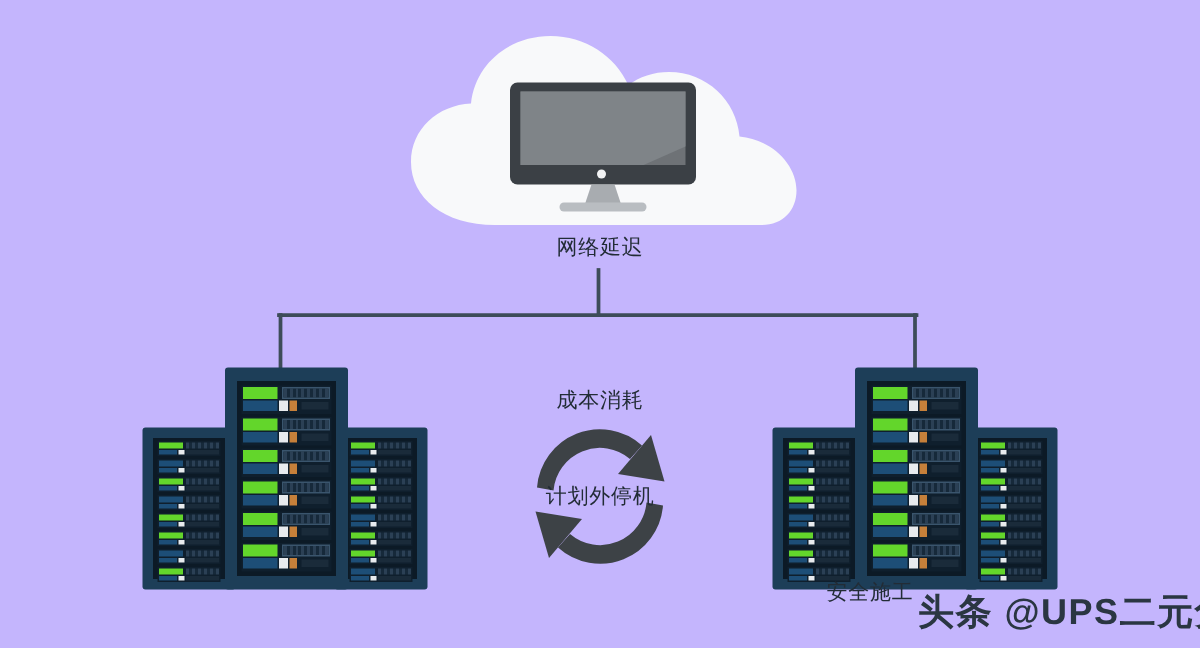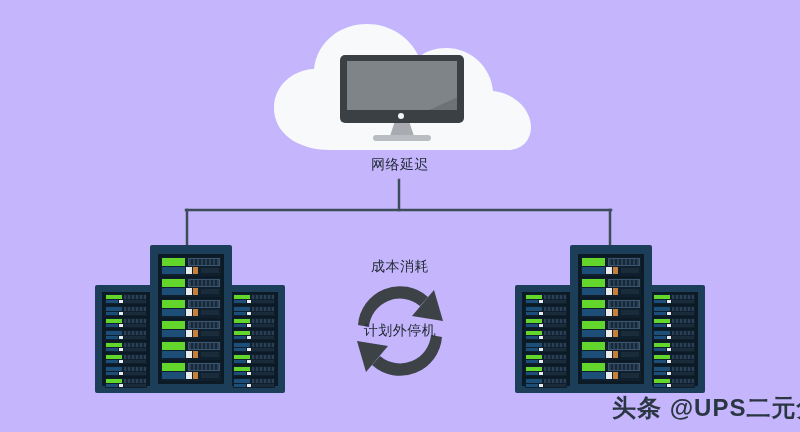--- a/index.html
+++ b/index.html
@@ -706,20 +706,21 @@
             <span class="ub-blue"></span>
             <span class="ub-chip"></span>
             <span class="ub-slot"></span>
             <span class="ub-panel"></span>
             <span class="ub-bar"></span>
           </div>
       </div>
     </div>
   </div>
 
+  <div class="node-label label-right">安全施工</div>
 
   <svg class="cycle-arrows" viewBox="0 0 120 102" xmlns="http://www.w3.org/2000/svg">
     <g fill="#3d4246">
       <path d="M18 45
         A 42 42 0 0 1 88 17
         L 80 26
         A 31 31 0 0 0 29 47 Z"></path>
       <polygon points="94,10 103,41 72,36"></polygon>
       <path d="M102 57
         A 42 42 0 0 1 32 85

